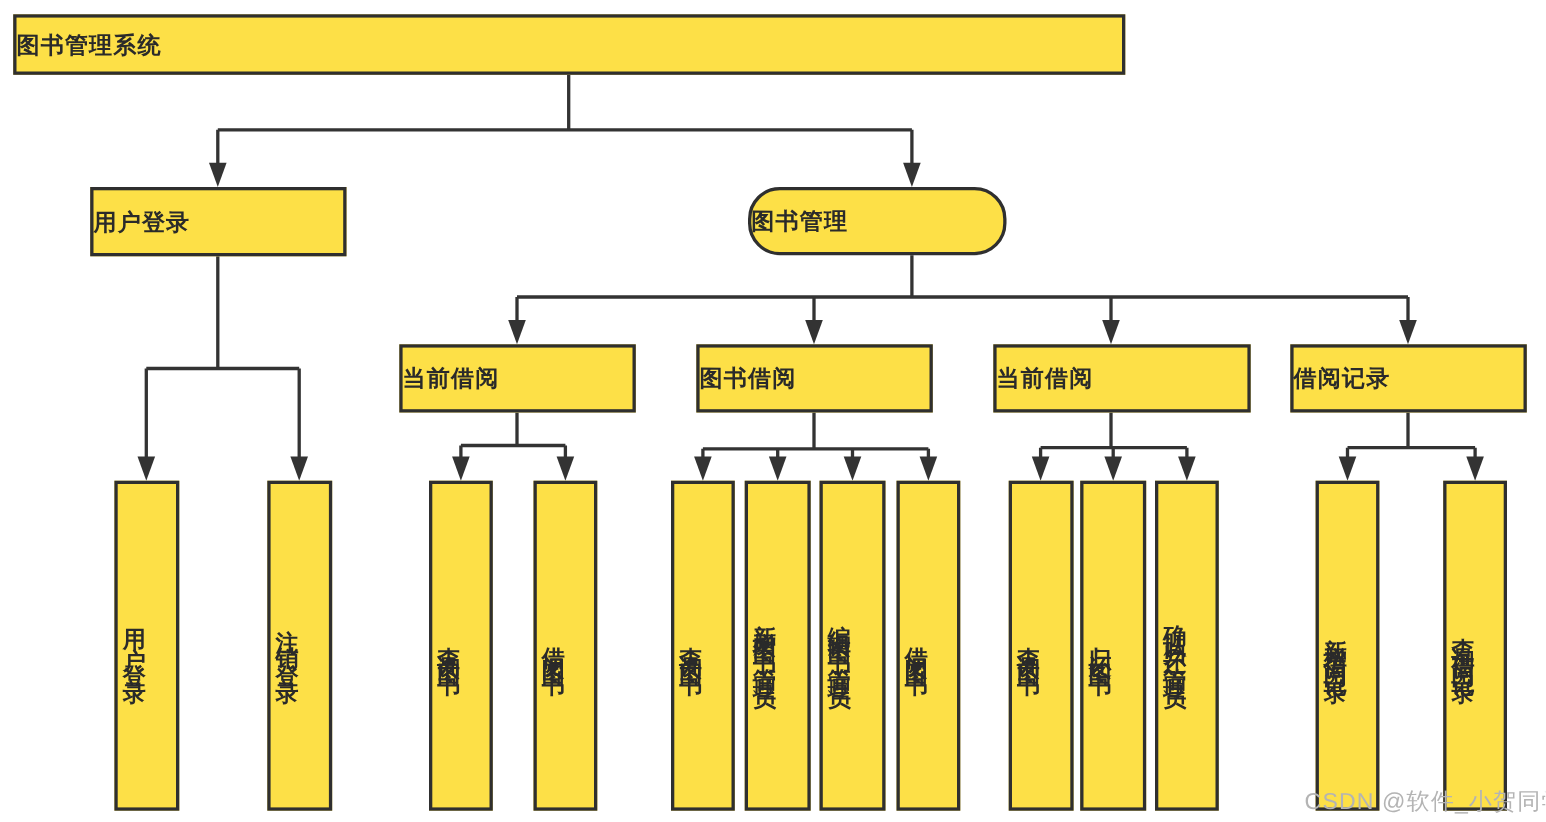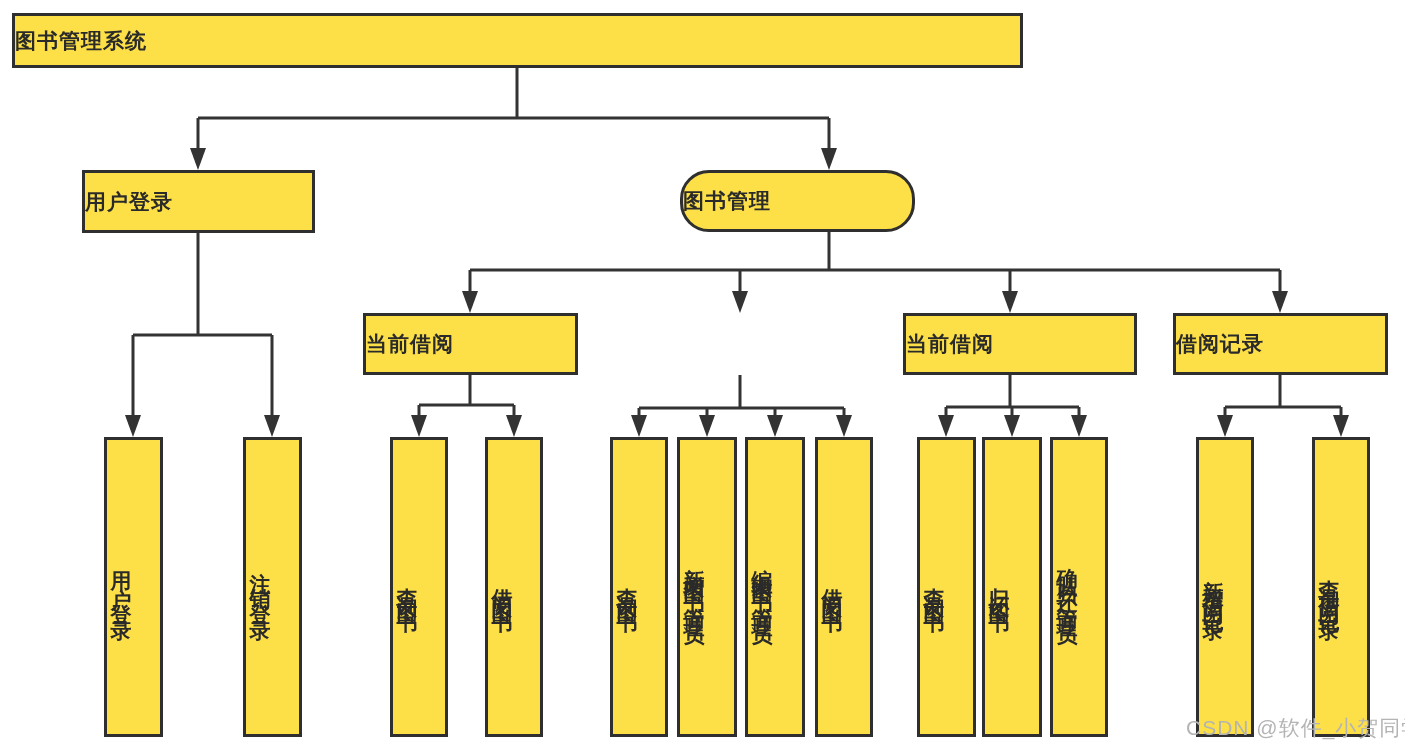--- a/index.html
+++ b/index.html
@@ -85,20 +85,23 @@
   <div class="box" style="left:82px; top:170px; width:233px; height:63px;">
     <span class="hlabel">用户登录</span>
   </div>
   <div class="box" style="left:680px; top:170px; width:235px; height:62px;border-radius:29px;">
     <span class="hlabel">图书管理</span>
   </div>
 
   <div class="box" style="left:363px; top:313px; width:215px; height:62px;">
     <span class="hlabel">当前借阅</span>
   </div>
+  <div class="box" style="left:633px; top:313px; width:215px; height:62px;">
+    <span class="hlabel">图书借阅</span>
+  </div>
   <div class="box" style="left:903px; top:313px; width:234px; height:62px;">
     <span class="hlabel">当前借阅</span>
   </div>
   <div class="box" style="left:1173px; top:313px; width:215px; height:62px;">
     <span class="hlabel">借阅记录</span>
   </div>
 
   <div class="box" style="left:104px; top:437px; width:59px; height:300px;">
     <span class="vtext sp-wide">用户登录</span>
   </div>

